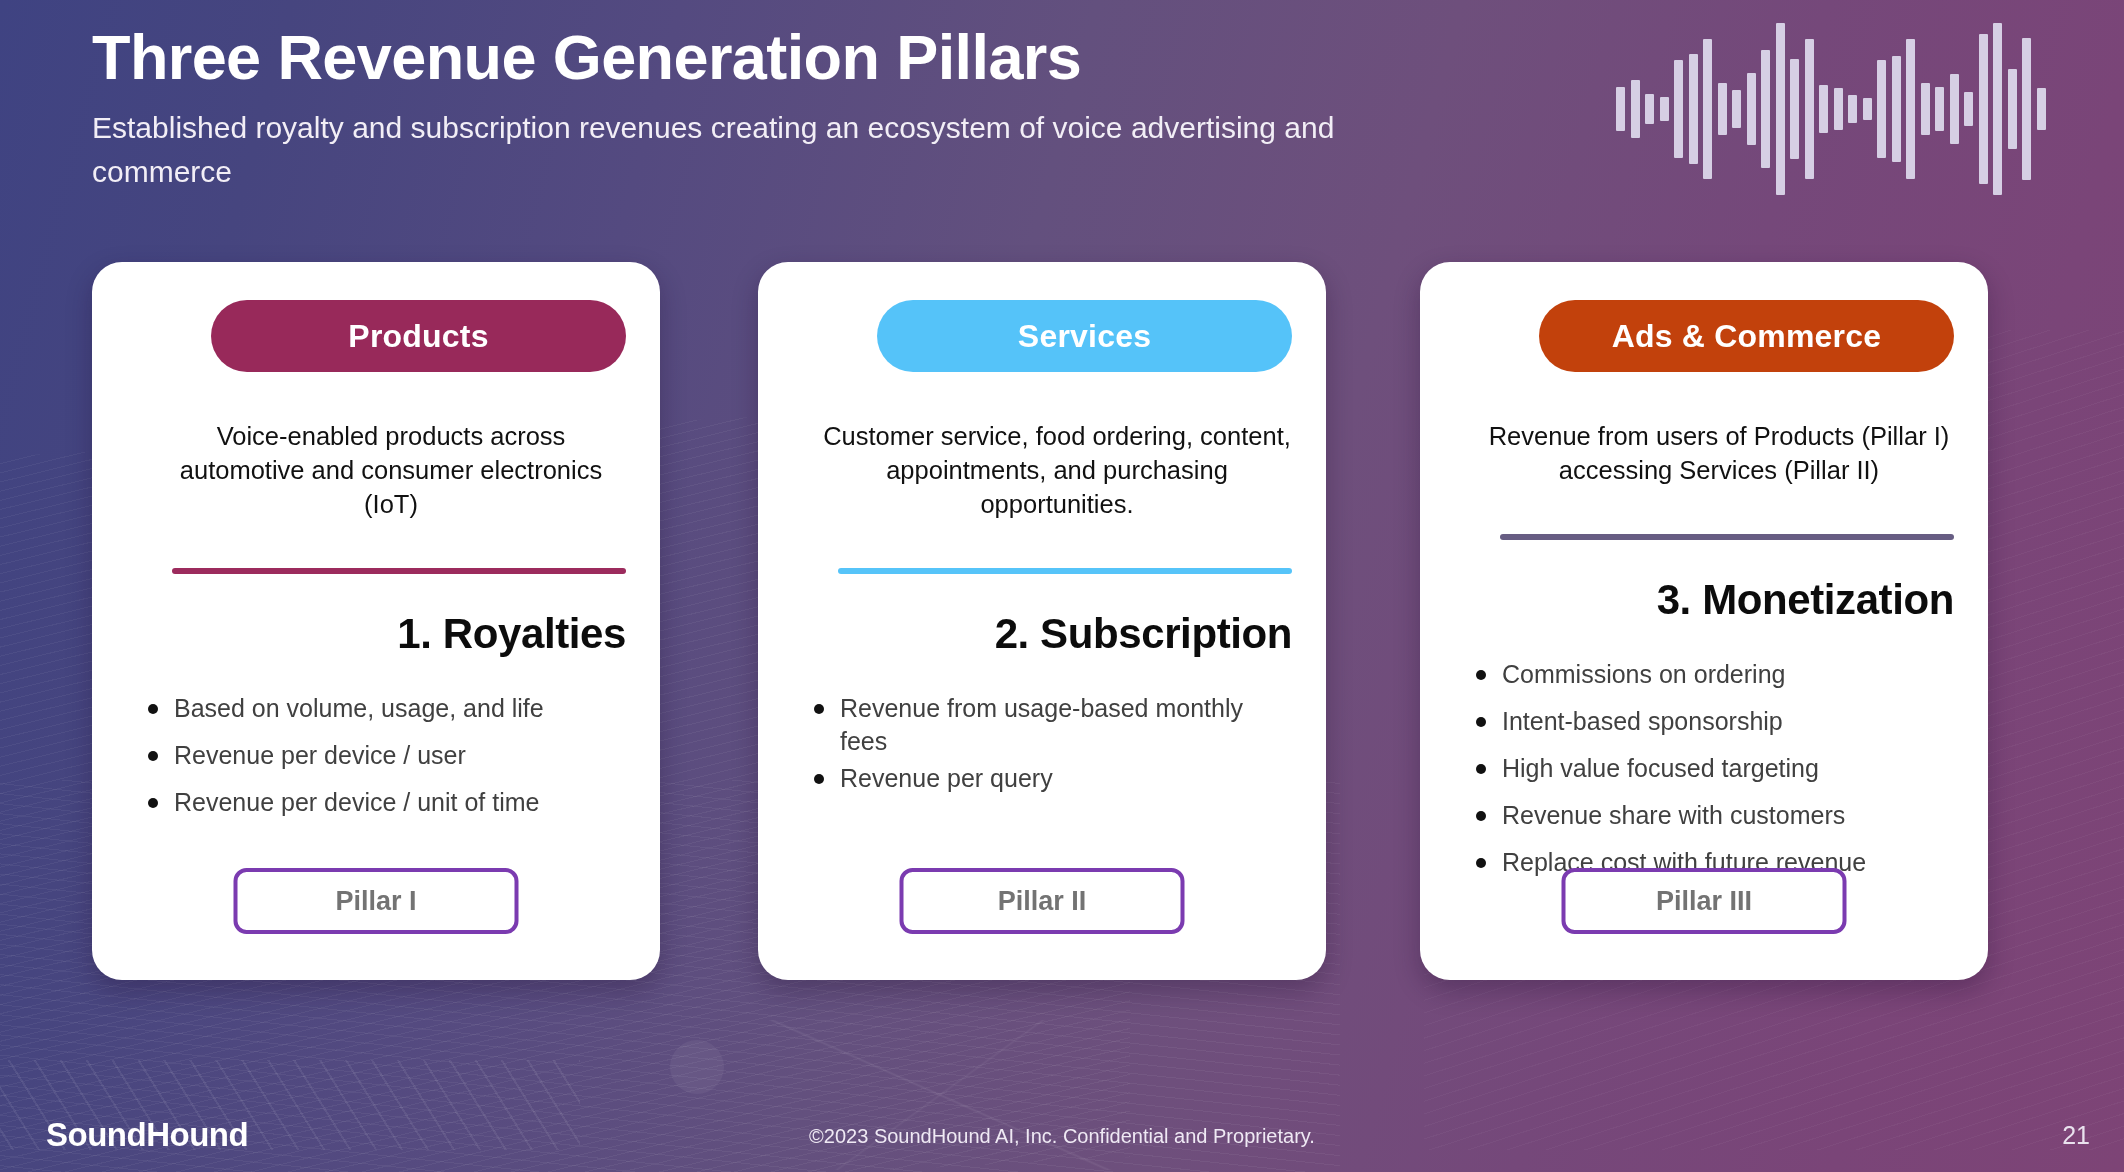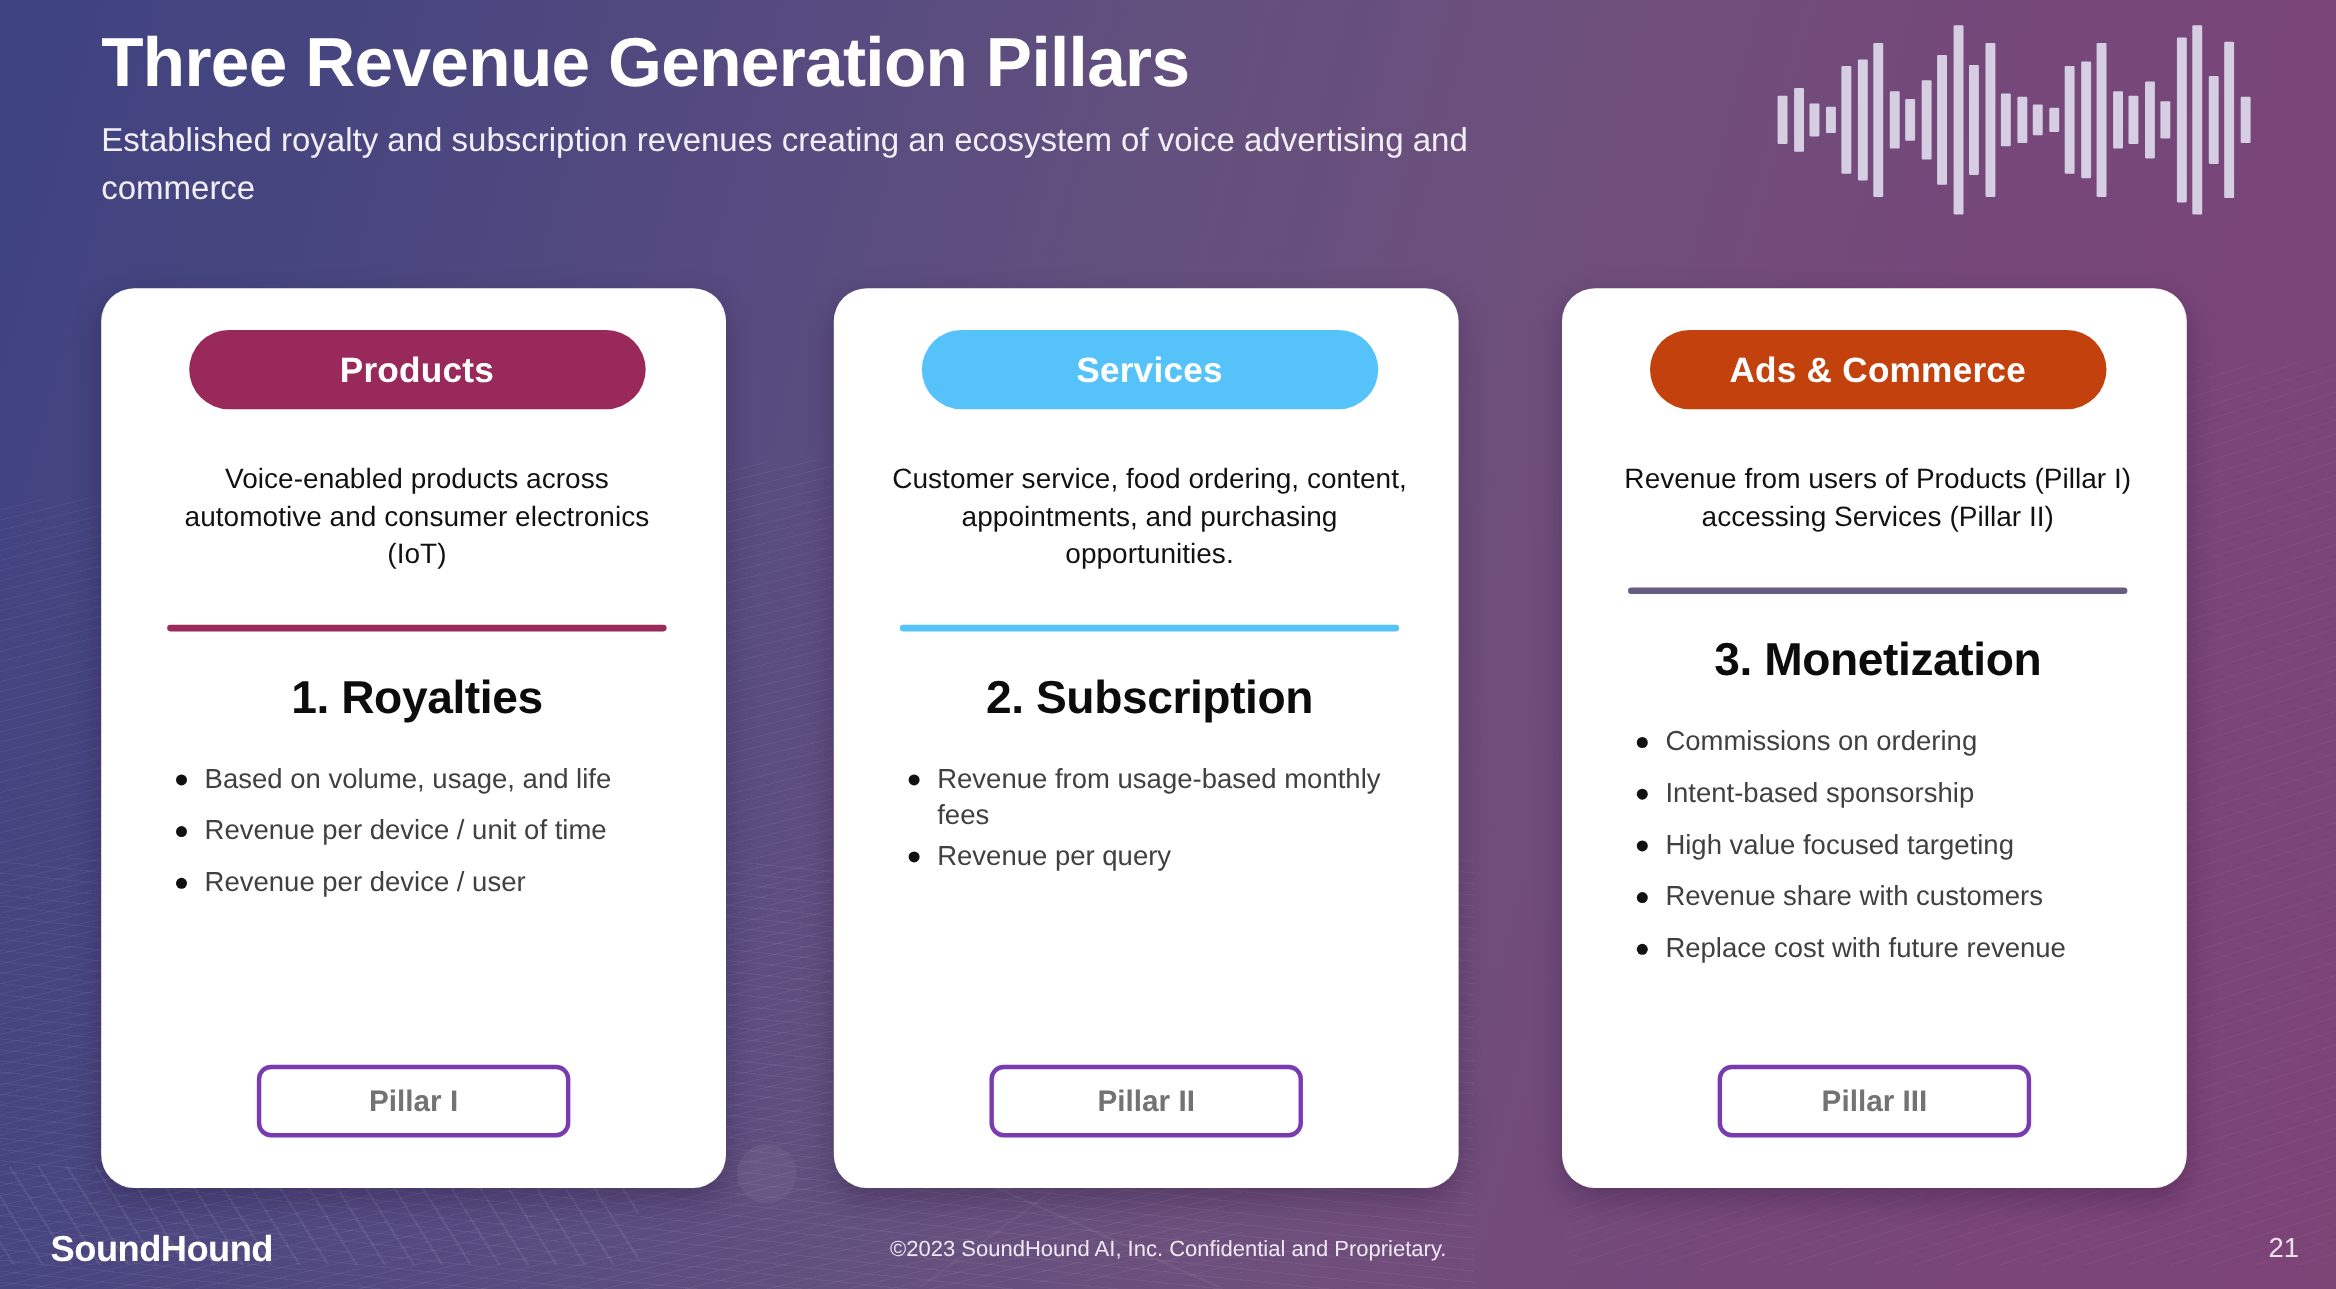--- a/index.html
+++ b/index.html
@@ -150,28 +150,28 @@
     position: absolute;
     left: 0;
     top: 262px;
     width: 2124px;
     height: 820px;
   }
   .card {
     position: absolute;
     top: 0;
     width: 568px;
-    height: 818px;
+    height: 718px;
     background: #ffffff;
     border-radius: 30px;
     box-shadow: 0 10px 26px rgba(30,10,45,0.30);
-    padding: 38px 34px 0 40px;
+    padding: 38px 34px 0 28px;
     display: flex;
     flex-direction: column;
-    align-items: center;
+    align-items: flex-end;
   }
   .card--1 { left: 92px; }
   .card--2 { left: 758px; }
   .card--3 { left: 1420px; }
 
   .pill {
     width: 415px;
     height: 72px;
     border-radius: 36px;
     display: flex;
@@ -344,22 +344,22 @@
 
     <div class="card card--1">
       <div class="pill" id="pill-0" style="background: rgb(152, 41, 90);">
         <span>Products</span>
       </div>
       <div class="card-desc">Voice-enabled products across automotive and consumer electronics (IoT)</div>
       <div class="divider" id="divider-0" style="background: rgb(156, 43, 93);"></div>
       <div class="card-heading">1. Royalties</div>
       <ul class="bullets" id="bullets-0">
           <li>Based on volume, usage, and life</li>
+          <li>Revenue per device / user</li>
           <li>Revenue per device / unit of time</li>
-          <li>Revenue per device / user</li>
         </ul>
       <div class="pillar-btn" style="border-color: rgb(123, 59, 176);">
         <span>Pillar I</span>
       </div>
     </div>
 
     <div class="card card--2">
       <div class="pill" id="pill-1" style="background: rgb(85, 195, 249);">
         <span>Services</span>
       </div>

